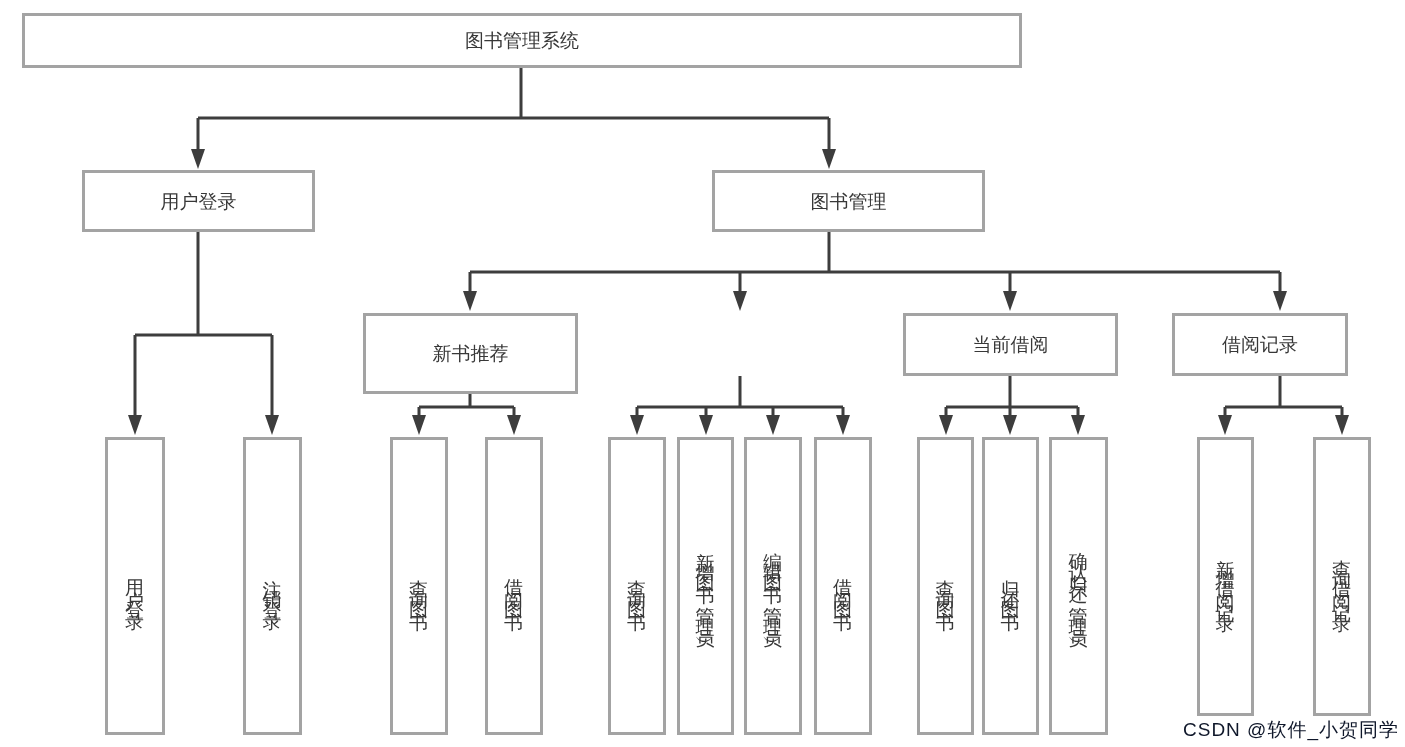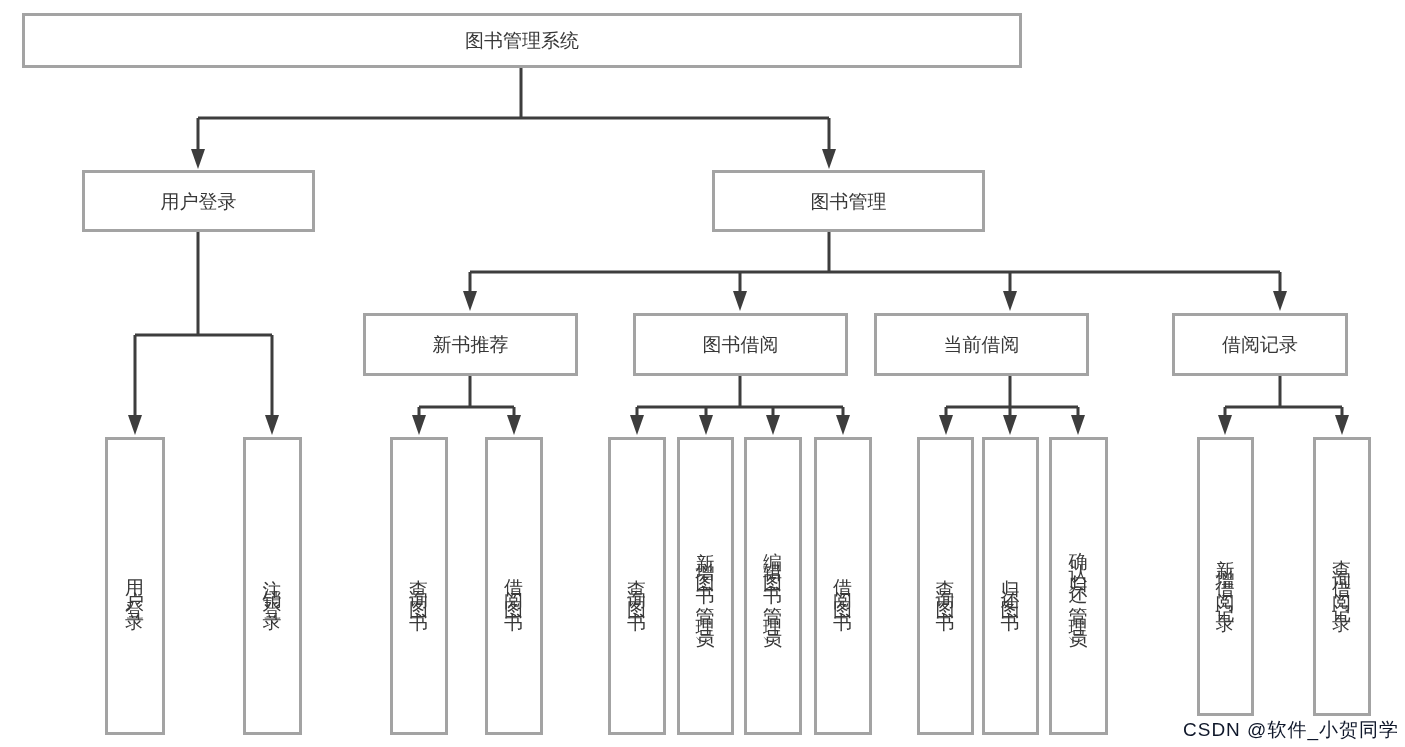--- a/index.html
+++ b/index.html
@@ -84,27 +84,24 @@
     <span class="lbl">图书管理系统</span>
   </div>
 
   <div class="node" style="left:82px;top:170px;width:233px;height:62px">
     <span class="lbl">用户登录</span>
   </div>
   <div class="node" style="left:712px;top:170px;width:273px;height:62px">
     <span class="lbl">图书管理</span>
   </div>
 
-  <div class="node" style="left:363px;top:313px;width:215px;height:63px">
+  <div class="node" style="left:363px;top:313px;width:215px;height:81px">
     <span class="lbl">新书推荐</span>
   </div>
-  <div class="node" style="left:633px;top:313px;width:215px;height:63px">
-    <span class="lbl">图书借阅</span>
-  </div>
-  <div class="node" style="left:874px;top:313px;width:215px;height:63px">
+  <div class="node" style="left:903px;top:313px;width:215px;height:63px">
     <span class="lbl">当前借阅</span>
   </div>
   <div class="node" style="left:1172px;top:313px;width:176px;height:63px">
     <span class="lbl">借阅记录</span>
   </div>
 
   <div class="node v" style="left:105px;top:437px;width:60px;height:298px">
     <span class="lbl">用户登录</span>
   </div>
   <div class="node v" style="left:243px;top:437px;width:59px;height:298px">

